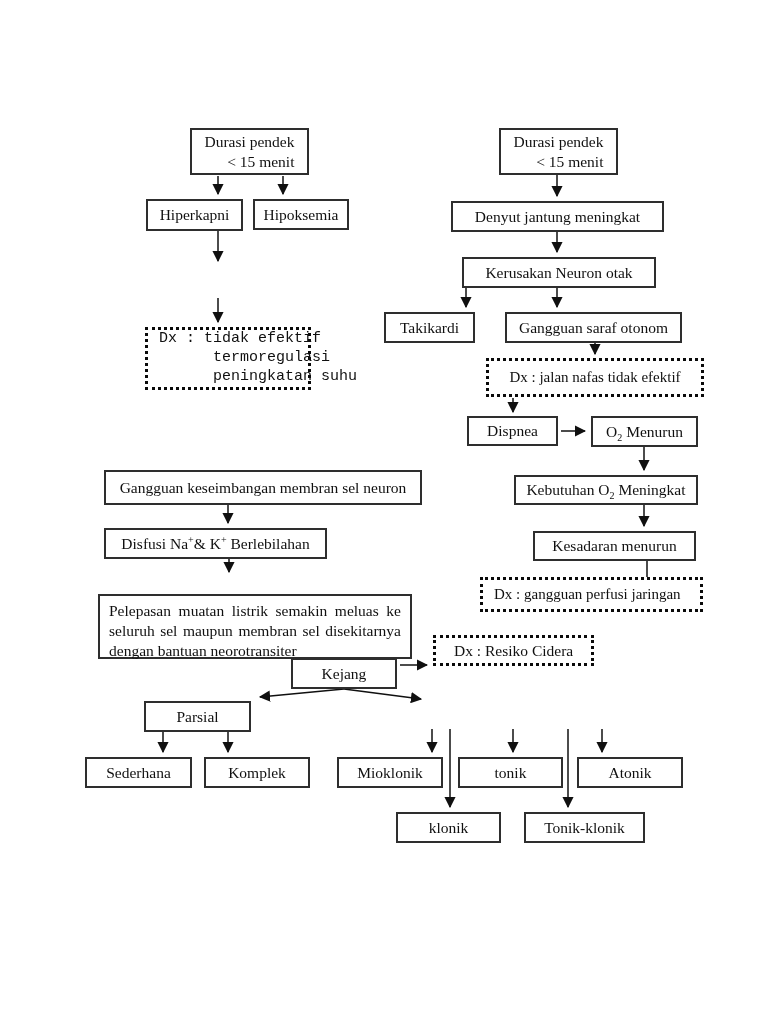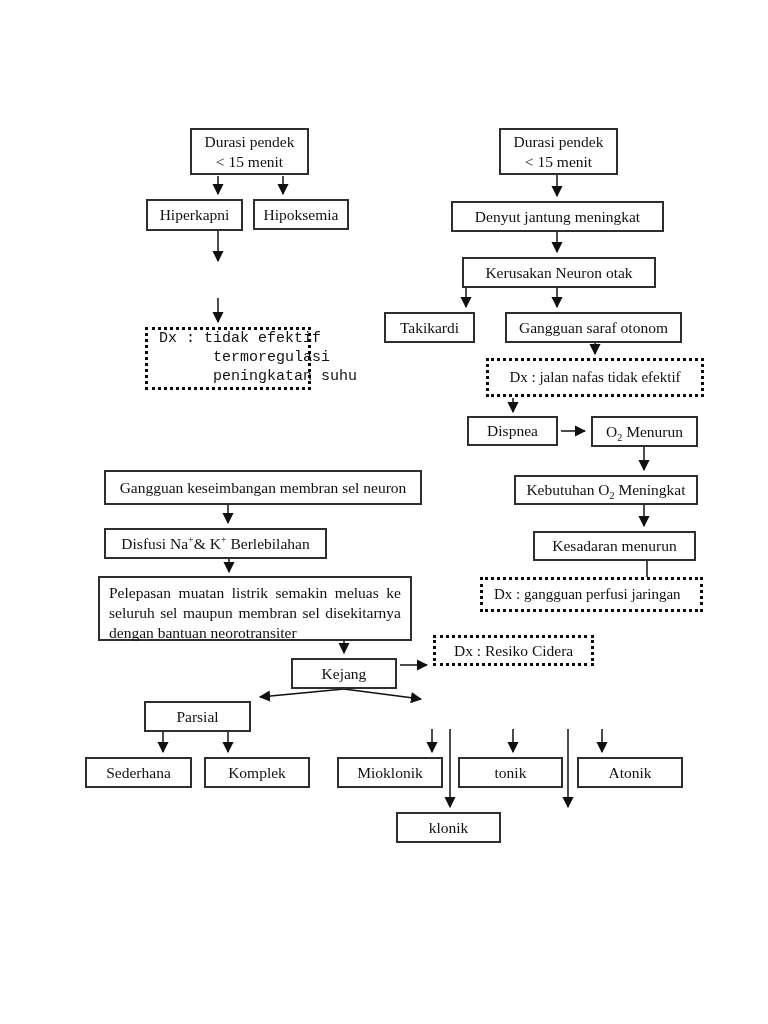--- a/index.html
+++ b/index.html
@@ -4,28 +4,28 @@
 <style>
   html,body{margin:0;padding:0;background:#ffffff;}
   .page{
     position:relative;width:768px;height:1024px;background:#ffffff;overflow:hidden;
     font-family:"Liberation Serif","DejaVu Serif",serif;color:#101010;
   }
   .box{
     position:absolute;box-sizing:border-box;background:#ffffff;
     border:2px solid #2e2e2e;
     display:flex;align-items:center;justify-content:center;
-    text-align:center;font-size:15.5px;line-height:1.25;
+    text-align:right;font-size:15.5px;line-height:1.25;
   }
   .dotted{border:3px dotted #0a0a0a;}
   .preline{white-space:pre-line;}
   .pre{white-space:pre;font-family:Liberation Mono, monospace;}
   .leftalign{justify-content:flex-start;text-align:left;padding-left:11px;}
   .justify{
-    display:block;text-align:justify;padding:5px 9px;line-height:1.3;
+    display:block;text-align:justify;padding:5px 9px;line-height:1.3;margin-top:18px;
   }
   .lbl{display:inline;}
   sub,sup{font-size:0.65em;line-height:0;}
   svg.connectors{position:absolute;left:0;top:0;}
 </style>
 </head>
 <body>
 
 <div class="page">
 
@@ -99,14 +99,15 @@
   <div class="box dotted leftalign" style="left:433px;top:635px;width:161px;height:31px;padding-left:18px">Dx : Resiko Cidera</div>
   <div class="box" style="left:291px;top:658px;width:106px;height:31px">Kejang</div>
 
   <div class="box" style="left:144px;top:701px;width:107px;height:31px">Parsial</div>
   <div class="box" style="left:85px;top:757px;width:107px;height:31px">Sederhana</div>
   <div class="box" style="left:204px;top:757px;width:106px;height:31px">Komplek</div>
   <div class="box" style="left:337px;top:757px;width:106px;height:31px">Mioklonik</div>
   <div class="box" style="left:458px;top:757px;width:105px;height:31px">tonik</div>
   <div class="box" style="left:577px;top:757px;width:106px;height:31px">Atonik</div>
   <div class="box" style="left:396px;top:812px;width:105px;height:31px">klonik</div>
+  <div class="box" style="left:524px;top:812px;width:121px;height:31px">Tonik-klonik</div>
 
 </div>
 
 </body></html>

